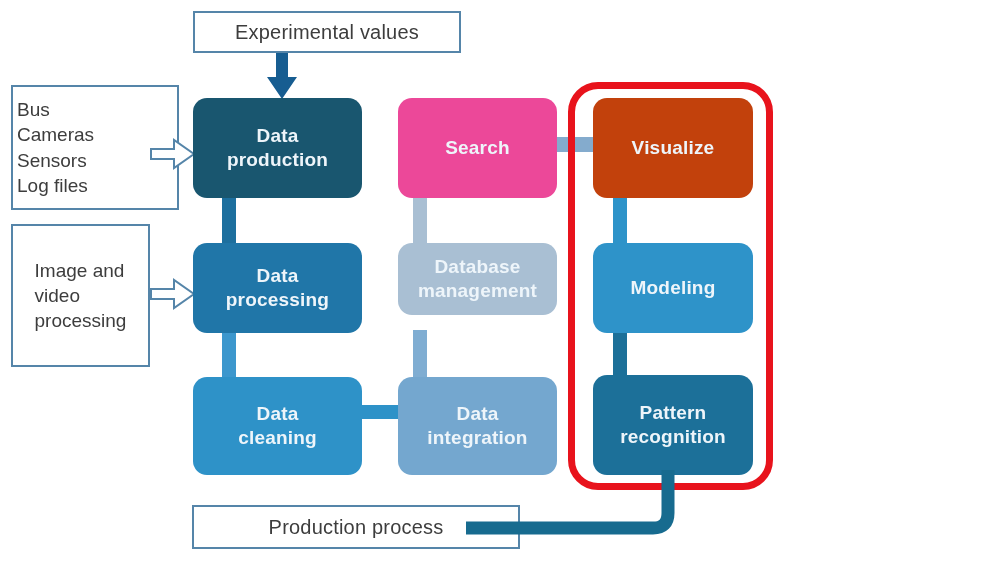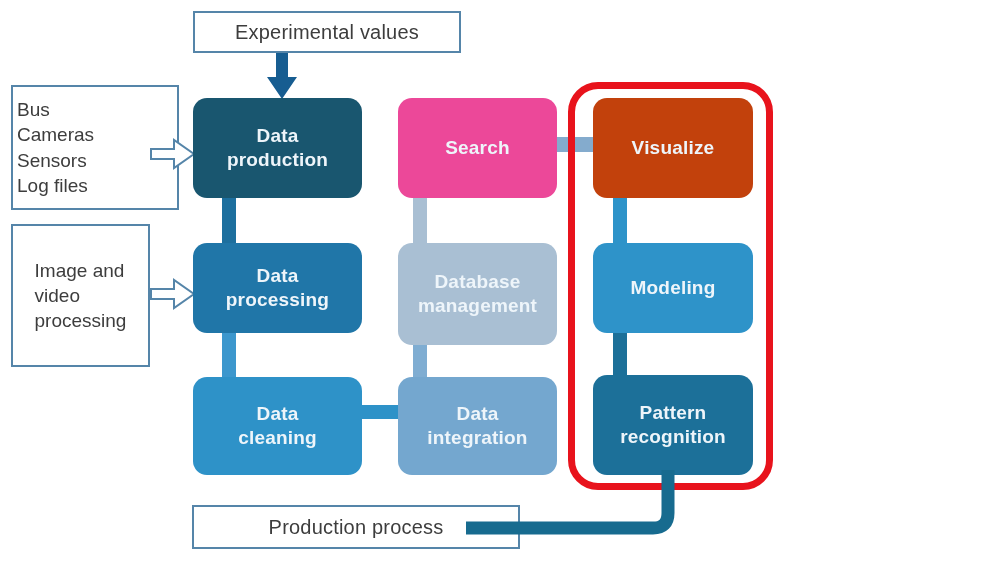--- a/index.html
+++ b/index.html
@@ -82,21 +82,21 @@
   </svg>
 
   <div class="fbox" style="left: 193px; top: 98px; width: 169px; height: 100px; background-color: rgb(25, 86, 111);">Data
 production</div>
   <div class="fbox" style="left: 193px; top: 243px; width: 169px; height: 90px; background-color: rgb(32, 118, 168);">Data
 processing</div>
   <div class="fbox" style="left: 193px; top: 377px; width: 169px; height: 98px; background-color: rgb(46, 146, 200);">Data
 cleaning</div>
 
   <div class="fbox" style="left: 398px; top: 98px; width: 159px; height: 100px; background-color: #ec4899;">Search</div>
-  <div class="fbox" style="left: 398px; top: 243px; width: 159px; height: 102px; background-color: rgb(169, 191, 211);">Database
+  <div class="fbox" style="left: 398px; top: 243px; width: 159px; height: 72px; background-color: rgb(169, 191, 211);">Database
 management</div>
   <div class="fbox" style="left: 398px; top: 377px; width: 159px; height: 98px; background-color: rgb(116, 167, 207);">Data
 integration</div>
 
   <div class="fbox" style="left: 593px; top: 98px; width: 160px; height: 100px; background-color: #c2410c;">Visualize</div>
   <div class="fbox" style="left: 593px; top: 375px; width: 160px; height: 100px; background-color: rgb(28, 112, 153);">Pattern
 recognition</div>
   <div class="fbox" style="left: 593px; top: 243px; width: 160px; height: 90px; background-color: rgb(46, 147, 201);">Modeling</div>
 
   <div id="red-outline"></div>

